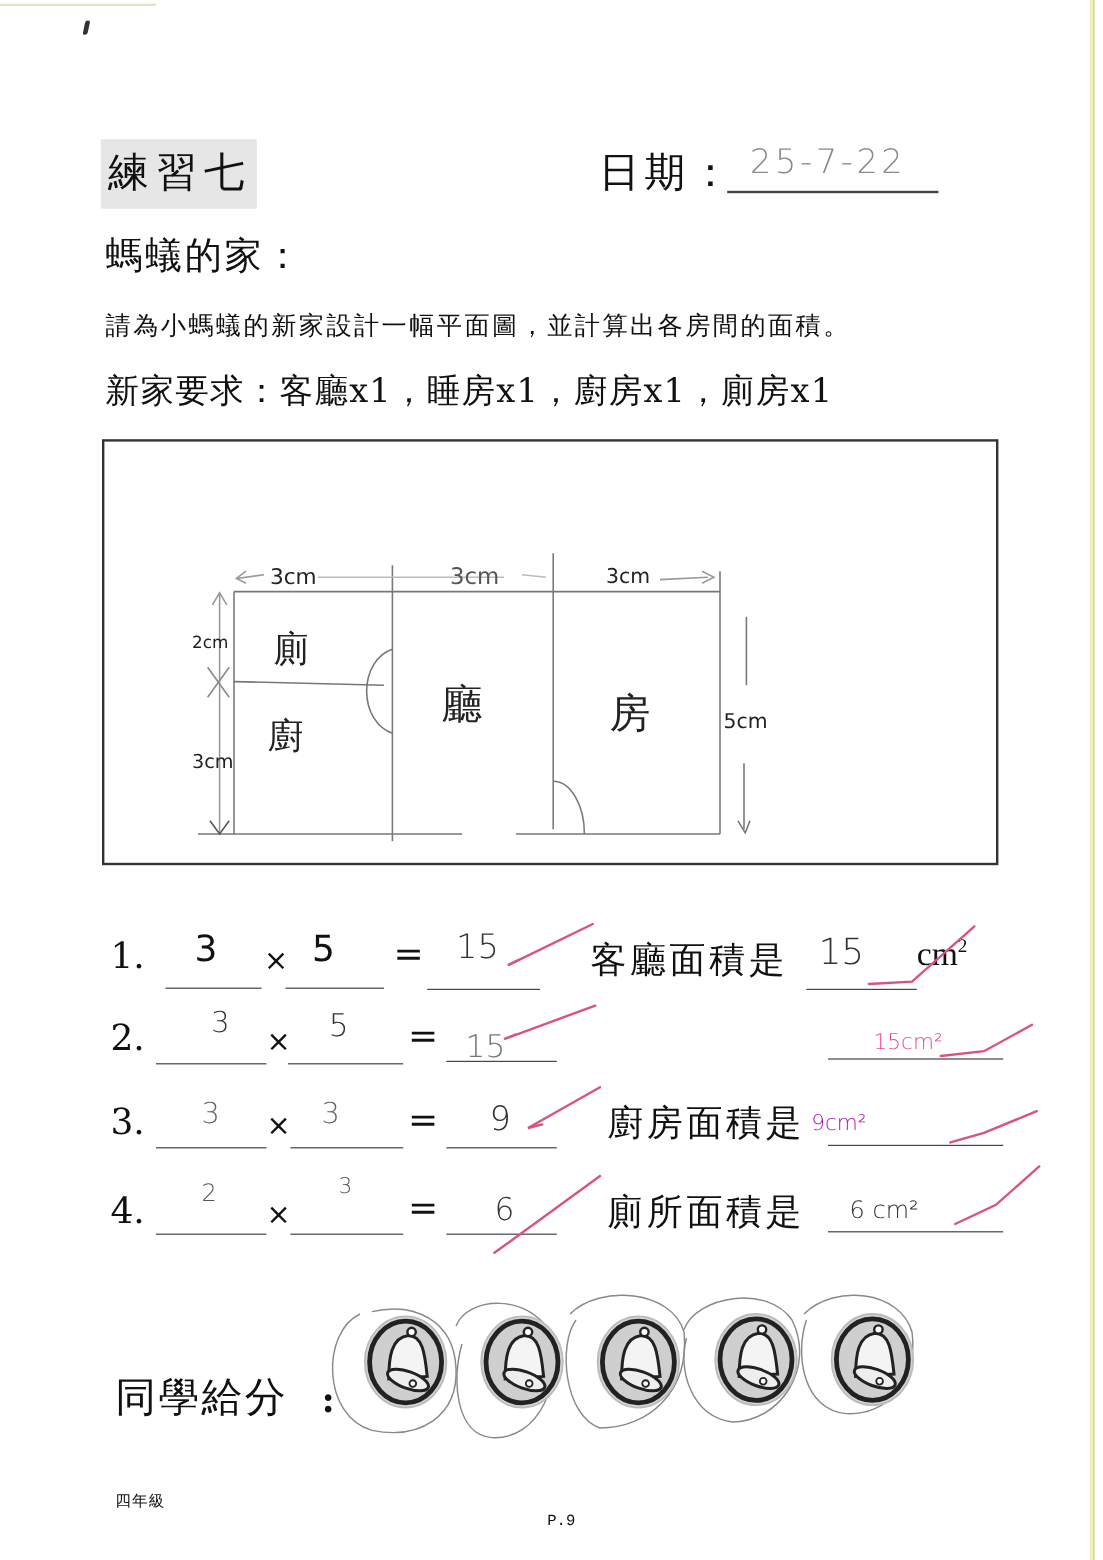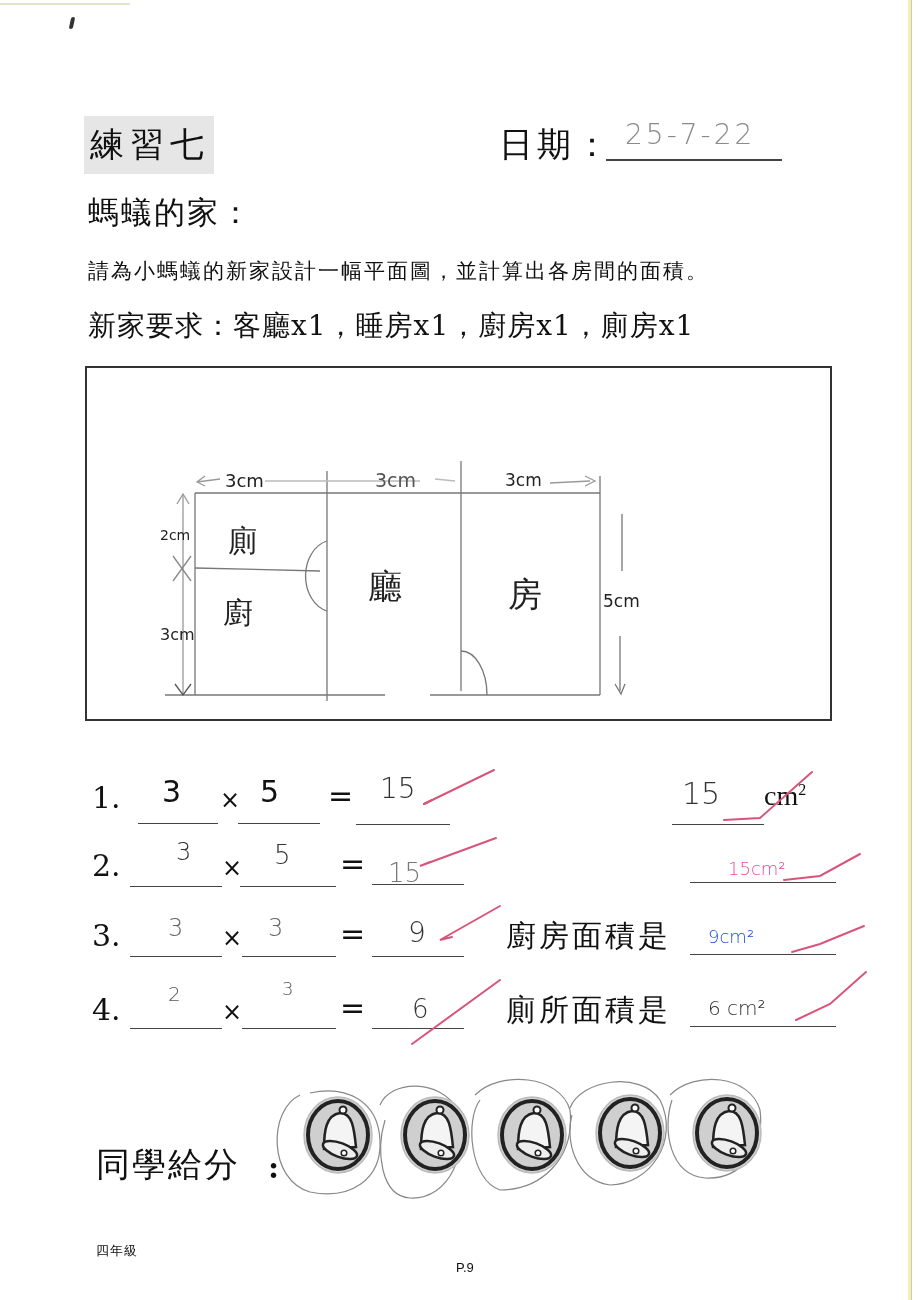--- a/index.html
+++ b/index.html
@@ -39,21 +39,21 @@
     .q-label { position: absolute; font-size: 30px; letter-spacing: 3px; }
     .unit { position: absolute; font-size: 28px; font-family: "Liberation Serif", serif; }
     .unit sup { font-size: 16px; }
     .check { position: absolute; }
 
     .score-label { position: absolute; left: 96px; top: 1142px; font-size: 34px; letter-spacing: 2px; }
     .score-colon { position: absolute; left: 268px; top: 1150px; font-size: 30px; font-weight: bold; }
     .bells { position: absolute; left: 0; top: 0; }
 
     .footer-grade { position: absolute; left: 96px; top: 1242px; font-size: 13px; letter-spacing: 1px; }
-    .footer-page { position: absolute; left: 456px; top: 1260px; font-size: 13px; font-family: Liberation Sans, sans-serif; }
+    .footer-page { position: absolute; left: 456px; top: 1260px; font-size: 13px; font-family: Liberation Mono, monospace; }
   </style>
 </head>
 <body>
 
 <div class="top-edge"></div>
 <div class="right-edge"></div>
 <div class="right-edge-line"></div>
 <div class="corner-mark"></div>
 
 <div class="title-box"></div>
@@ -118,20 +118,21 @@
 <div class="q-row" style="top:772px;">
   <div class="q-num" style="top:8px;">1.</div>
   <div class="hand-print" style="left:162px; top:2px;">3</div>
   <div class="blank" style="left:138px; top:51px; width:80px;"></div>
   <div class="q-op" style="left:220px; top:14px; font-size:24px;">×</div>
   <div class="hand-print" style="left:260px; top:2px;">5</div>
   <div class="blank" style="left:238px; top:51px; width:82px;"></div>
   <div class="q-op" style="left:328px; top:6px;">=</div>
   <div class="hand" style="left:380px; top:0px; font-size:28px;">15</div>
   <div class="blank" style="left:356px; top:52px; width:94px;"></div>
+  <div class="q-label" style="left:492px; top:8px;">客廳面積是</div>
   <div class="hand" style="left:682px; top:4px; font-size:30px;">15</div>
   <div class="blank" style="left:672px; top:52px; width:92px;"></div>
   <div class="unit" style="left:764px; top:8px;"><span>cm</span><sup>2</sup></div>
 </div>
 
 <div class="q-row" style="top:838px;">
   <div class="q-num" style="top:10px;">2.</div>
   <div class="hand" style="left:176px; top:0px; font-size:24px;">3</div>
   <div class="blank" style="left:130px; top:48px; width:92px;"></div>
   <div class="q-op" style="left:222px; top:16px; font-size:24px;">×</div>
@@ -148,21 +149,21 @@
   <div class="q-num" style="top:10px;">3.</div>
   <div class="hand" style="left:168px; top:6px; font-size:24px; color:#666;">3</div>
   <div class="blank" style="left:130px; top:48px; width:92px;"></div>
   <div class="q-op" style="left:222px; top:16px; font-size:24px;">×</div>
   <div class="hand" style="left:268px; top:6px; font-size:24px; color:#666;">3</div>
   <div class="blank" style="left:242px; top:48px; width:94px;"></div>
   <div class="q-op" style="left:340px; top:8px;">=</div>
   <div class="hand" style="left:408px; top:8px; font-size:28px;">9</div>
   <div class="blank" style="left:372px; top:48px; width:92px;"></div>
   <div class="q-label" style="left:506px; top:8px;">廚房面積是</div>
-  <div class="hand" style="left:708px; top:18px; font-size:18px; color:#1d4ed8;">9cm²</div>
+  <div class="hand" style="left:676px; top:18px; font-size:18px; color:#a21caf;">9cm²</div>
   <div class="blank" style="left:690px; top:46px; width:146px;"></div>
 </div>
 
 <div class="q-row" style="top:982px;">
   <div class="q-num" style="top:10px;">4.</div>
   <div class="hand" style="left:168px; top:0px; font-size:20px; color:#555;">2</div>
   <div class="blank" style="left:130px; top:46px; width:92px;"></div>
   <div class="q-op" style="left:222px; top:16px; font-size:24px;">×</div>
   <div class="hand" style="left:282px; top:-4px; font-size:18px; color:#555;">3</div>
   <div class="blank" style="left:242px; top:46px; width:94px;"></div>

